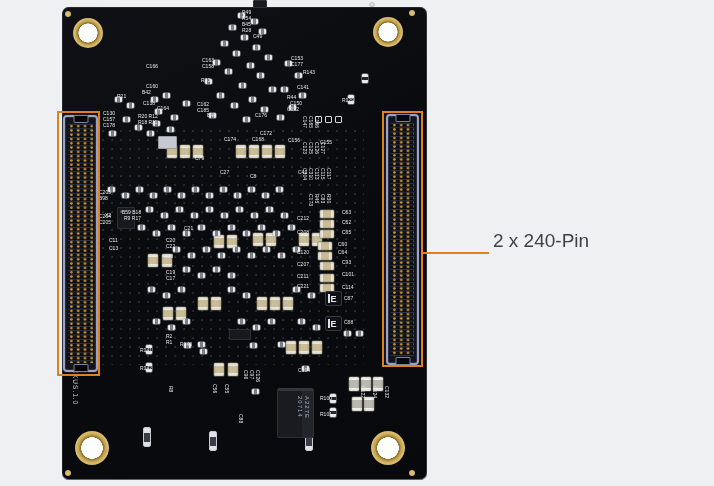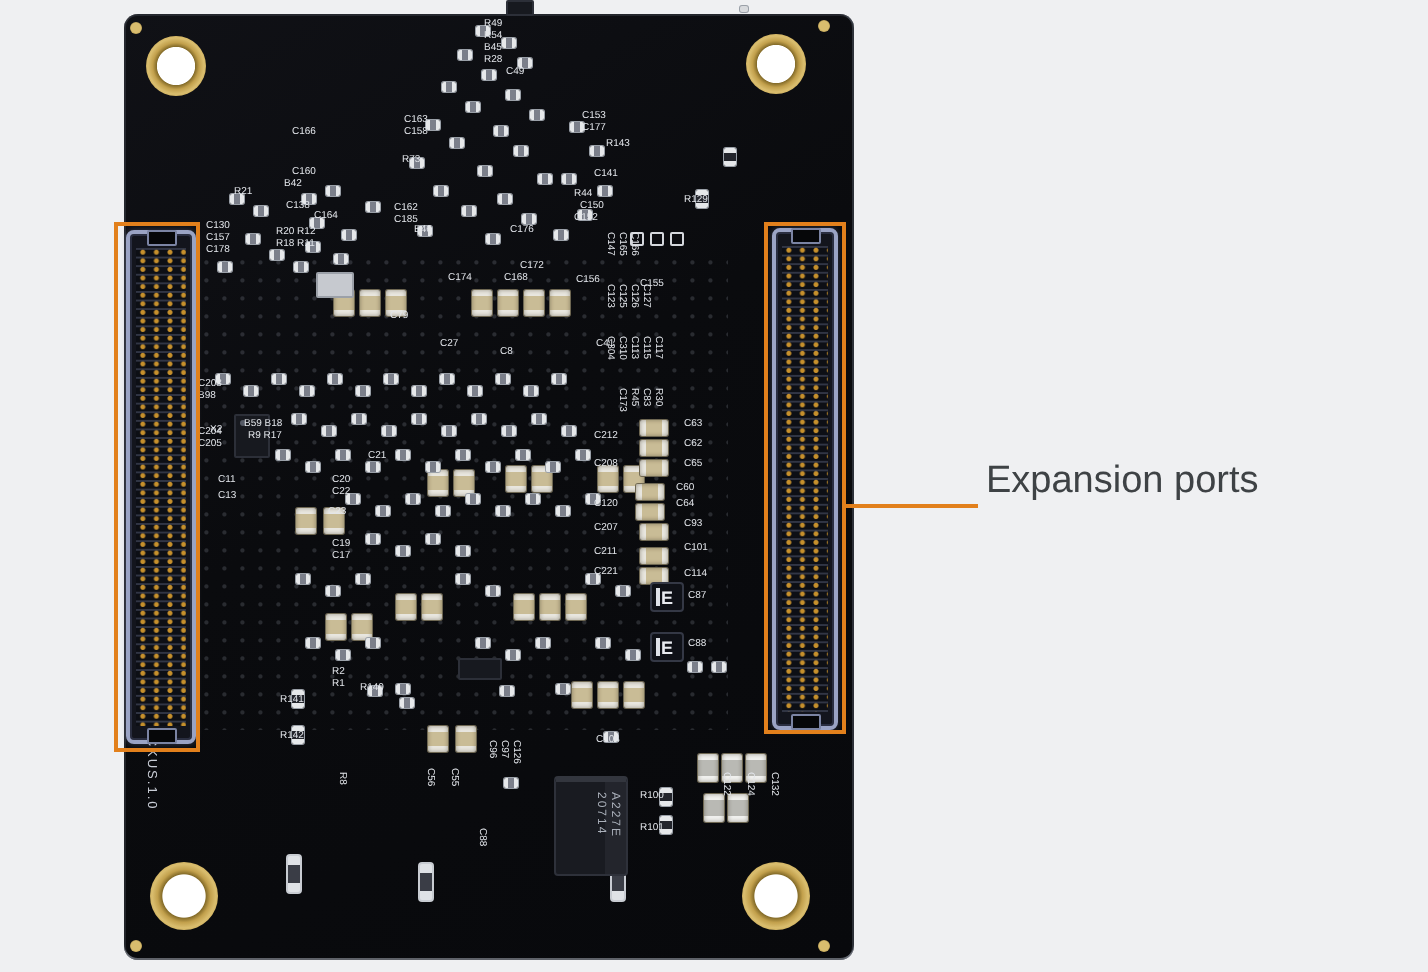--- a/index.html
+++ b/index.html
@@ -58,21 +58,21 @@
 </style>
 </head>
 <body>
 
 <div class="stage">
   <div class="board">
     <div class="vias"></div>
     <div class="board-id">ACKUS.1.0</div>
   </div>
   <div class="annotation">
-    <div>Expansion ports</div>
+    <div>2 x 240-Pin</div>
   </div>
 <div class="hole" style="left: 73px; top: 18px; width: 30px; height: 30px;"></div>
     <div class="hole" style="left: 373px; top: 17px; width: 30px; height: 30px;"></div>
     <div class="hole" style="left: 75px; top: 431px; width: 34px; height: 34px;"></div>
     <div class="hole" style="left: 371px; top: 431px; width: 34px; height: 34px;"></div>
     <div class="fid" style="left: 65px; top: 11px; width: 6px; height: 6px;"></div>
     <div class="fid" style="left: 409px; top: 10px; width: 6px; height: 6px;"></div>
     <div class="fid" style="left: 65px; top: 470px; width: 6px; height: 6px;"></div>
     <div class="fid" style="left: 409px; top: 470px; width: 6px; height: 6px;"></div>
     <div class="cap" style="left: 167px; top: 145px; width: 10px; height: 13px;"></div>

